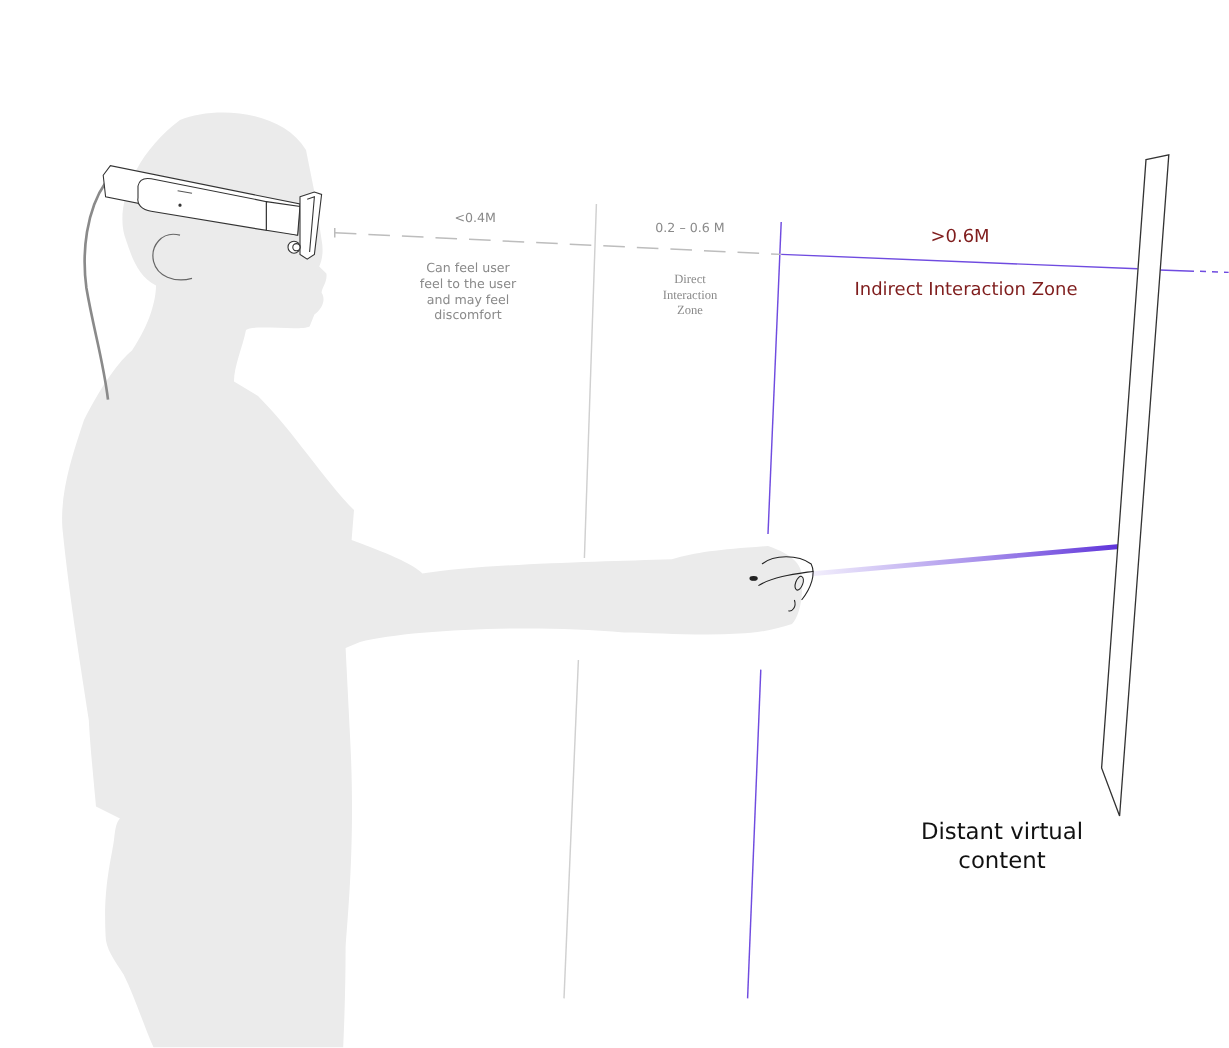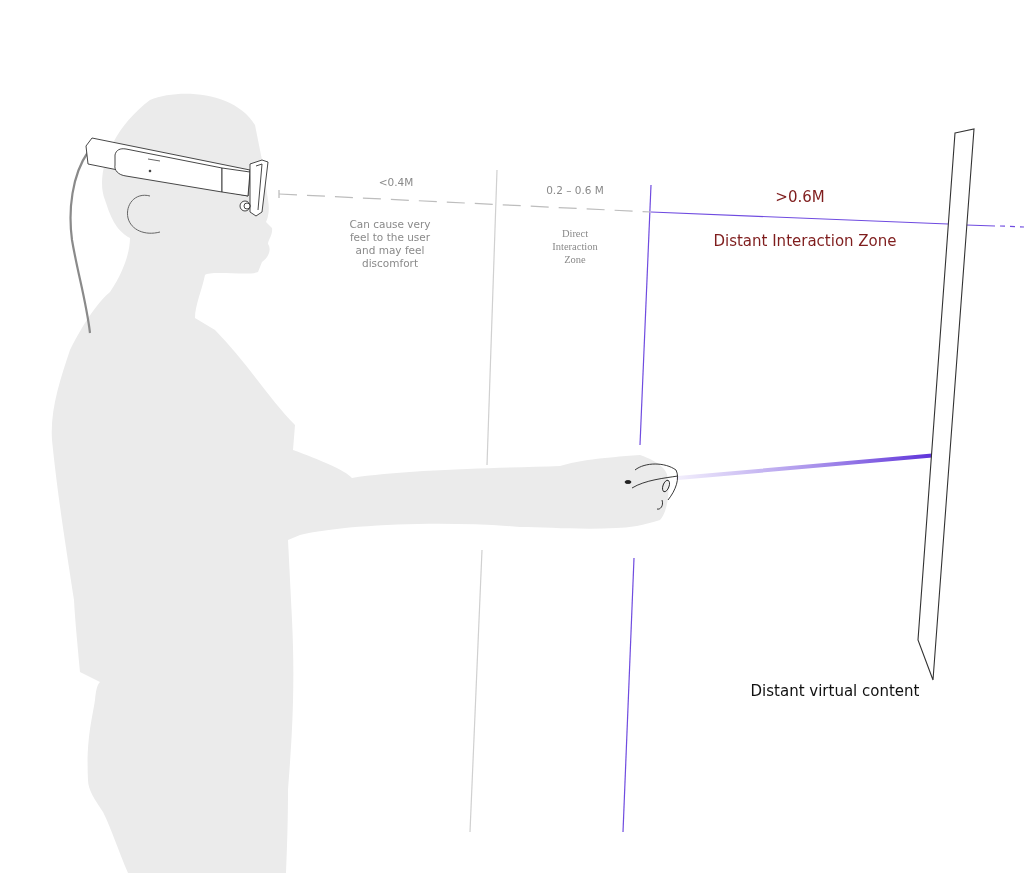--- a/index.html
+++ b/index.html
@@ -8,21 +8,21 @@
     #scene { position: absolute; left: 0; top: 0; width: 1024px; height: 873px; }
     .label { position: absolute; text-align: center; line-height: 1.25; }
     .lbl-gray { color: #8a8a8a; font-size: 10.5px; }
     .lbl-purple { color: #7f1d1d; }
     #lbl-near-dist { left: 356px; top: 176px; width: 80px; }
     #lbl-near-desc { left: 330px; top: 218px; width: 120px; }
     #lbl-direct-dist { left: 530px; top: 184px; width: 90px; }
     #lbl-direct-desc { left: 530px; top: 227px; width: 90px; font-family: Liberation Serif, serif; }
     #lbl-indirect-dist { left: 740px; top: 188px; width: 120px; font-size: 15px; }
     #lbl-indirect-desc { left: 690px; top: 232px; width: 230px; font-size: 15px; }
-    #lbl-content { left: 730px; top: 682px; width: 210px; font-size: 15px; color: #111111; }
+    #lbl-content { left: 730px; top: 682px; width: 210px; font-size: 19px; color: #111111; }
   </style>
 </head>
 <body>
 
 <svg id="scene" viewBox="0 0 1024 873" xmlns="http://www.w3.org/2000/svg">
   <defs>
     <linearGradient id="rayGrad" x1="0" y1="0" x2="1" y2="0">
       <stop offset="0" stop-color="#5b2fd9" stop-opacity="0.08"></stop>
       <stop offset="0.5" stop-color="#5b2fd9" stop-opacity="0.5"></stop>
       <stop offset="1" stop-color="#5b2fd9" stop-opacity="1"></stop>
@@ -99,29 +99,29 @@
     <ellipse cx="666" cy="486" rx="3" ry="6" transform="rotate(20 666 486)"></ellipse>
     <path d="M 662 500 C 664 506, 660 510, 657 509"></path>
     <ellipse cx="628" cy="482" rx="3" ry="1.5" fill="#222222"></ellipse>
   </g>
 
   <polygon points="955,133 974,129 933,680 918,640" fill="#ffffff" stroke="#333333" stroke-width="1.1"></polygon>
 </svg>
 
 <div class="label lbl-gray" id="lbl-near-dist">&lt;0.4M</div>
 <div class="label lbl-gray" id="lbl-near-desc">
-  <div>Can cause very</div>
+  <div>Can feel user</div>
   <div>feel to the user</div>
   <div>and may feel</div>
   <div>discomfort</div>
 </div>
 
 <div class="label lbl-gray" id="lbl-direct-dist">0.2 – 0.6 M</div>
 <div class="label lbl-gray" id="lbl-direct-desc">
   <div>Direct</div>
   <div>Interaction</div>
   <div>Zone</div>
 </div>
 
 <div class="label lbl-purple" id="lbl-indirect-dist">&gt;0.6M</div>
-<div class="label lbl-purple" id="lbl-indirect-desc">Distant Interaction Zone</div>
+<div class="label lbl-purple" id="lbl-indirect-desc">Indirect Interaction Zone</div>
 
 <div class="label" id="lbl-content">Distant virtual content</div>
 
 </body></html>

